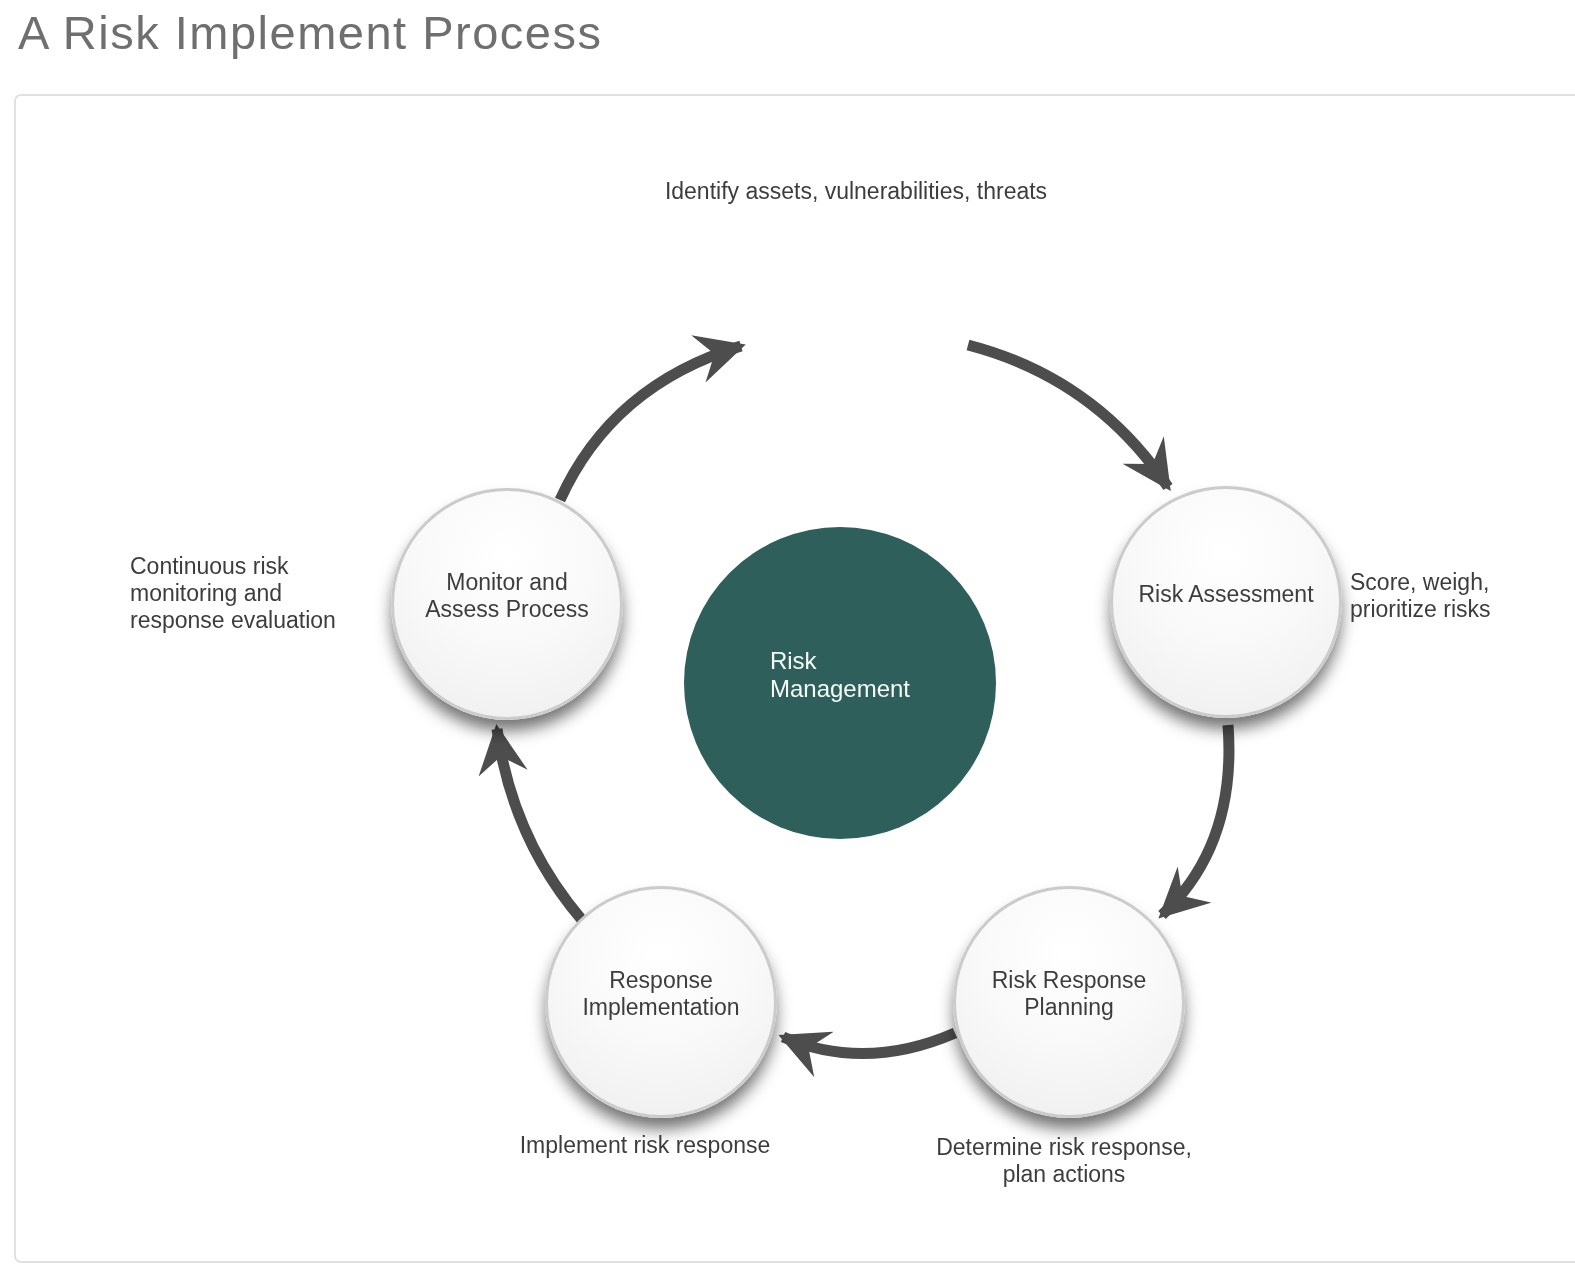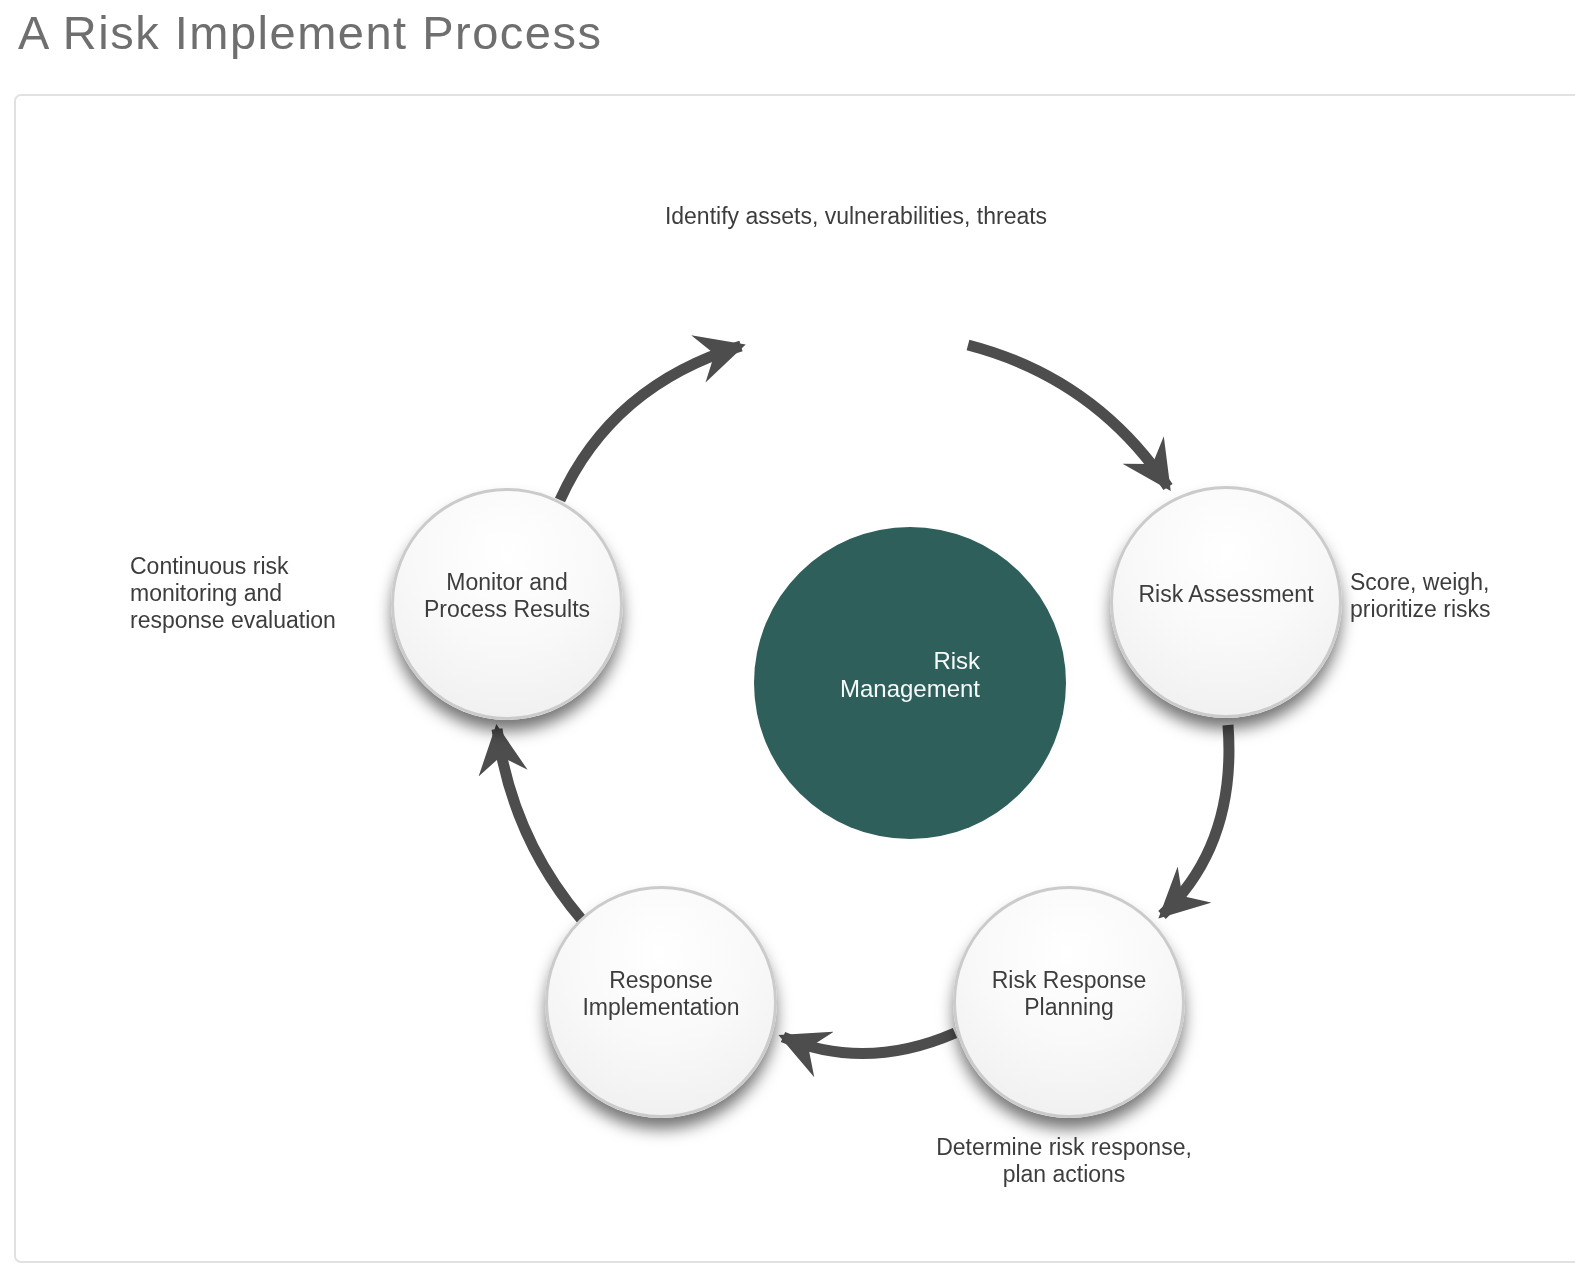--- a/index.html
+++ b/index.html
@@ -41,34 +41,34 @@
     color:var(--label-text);font-size:23px;line-height:27px;
     white-space:pre-line;transform:translateY(-8px);
   }
   .node-0{left:746px;top:209px;}
   .node-1{left:1110px;top:486px;}
   .node-2{left:953px;top:886px;}
   .node-3{left:545px;top:886px;}
   .node-4{left:391px;top:488px;}
 
   .center-circle{
-    position:absolute;left:754px;top:527px;width:312px;height:312px;border-radius:50%;
+    position:absolute;left:684px;top:527px;width:312px;height:312px;border-radius:50%;
     background:var(--accent-teal);
-    display:flex;align-items:center;justify-content:center;text-align:right;
+    display:flex;align-items:center;justify-content:center;text-align:left;
   }
   .center-label{
     color:var(--center-text);font-size:24px;line-height:28px;
     white-space:pre-line;transform:translateY(-8px);
   }
 
   .annotation{
     position:absolute;color:var(--label-text);font-size:23px;line-height:27px;
     white-space:pre-line;
   }
-  .annotation-0{left:556px;top:178px;width:600px;text-align:center;margin-top:25px;}
+  .annotation-0{left:556px;top:178px;width:600px;text-align:center;}
   .annotation-1{left:1350px;top:569px;width:220px;text-align:left;}
   .annotation-2{left:814px;top:1134px;width:500px;text-align:center;}
   .annotation-3{left:395px;top:1132px;width:500px;text-align:center;}
   .annotation-4{left:130px;top:553px;width:253px;text-align:left;}
 </style>
 </head>
 <body>
 
 <div class="page">
 
@@ -100,25 +100,26 @@
   <div class="node node-2">
     <div class="node-label">Risk Response
 Planning</div>
   </div>
   <div class="node node-3">
     <div class="node-label">Response
 Implementation</div>
   </div>
   <div class="node node-4">
     <div class="node-label">Monitor and
-Process Results</div>
+Assess Process</div>
   </div>
 
   <div class="annotation annotation-0">Identify assets, vulnerabilities, threats</div>
   <div class="annotation annotation-2">Determine risk response,
 plan actions</div>
   <div class="annotation annotation-1">Score, weigh,
 prioritize risks</div>
+  <div class="annotation annotation-3">Implement risk response</div>
   <div class="annotation annotation-4">Continuous risk
 monitoring and
 response evaluation</div>
 
 </div>
 
 </body></html>

